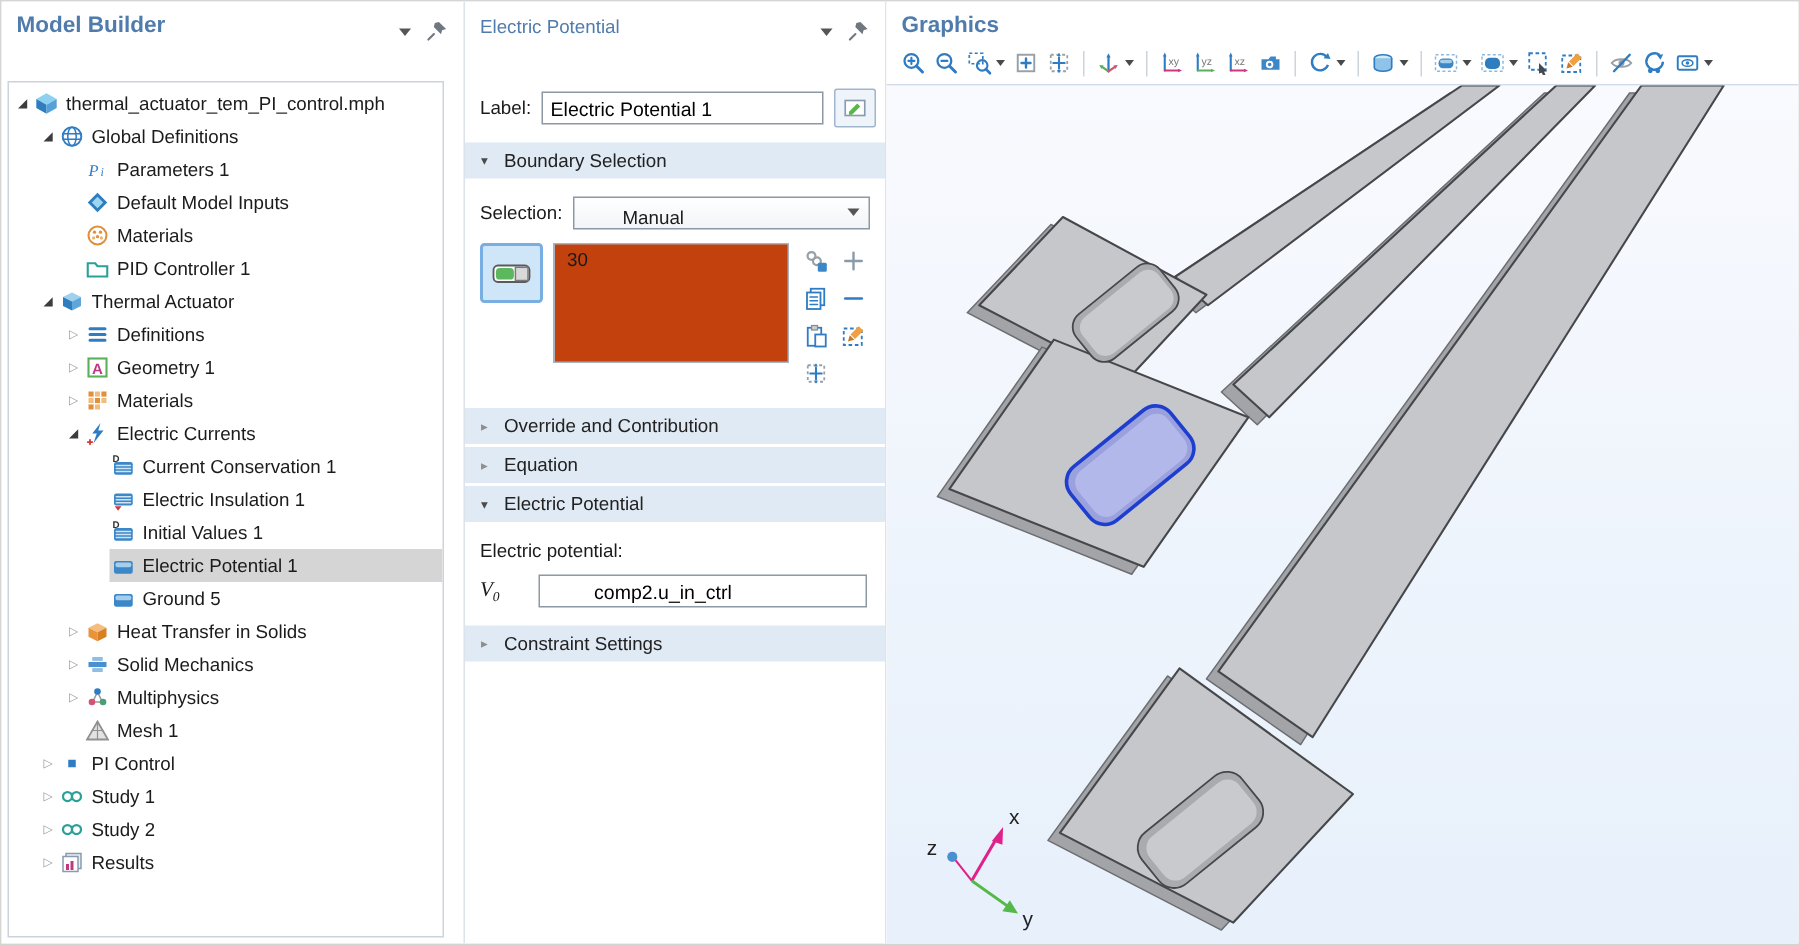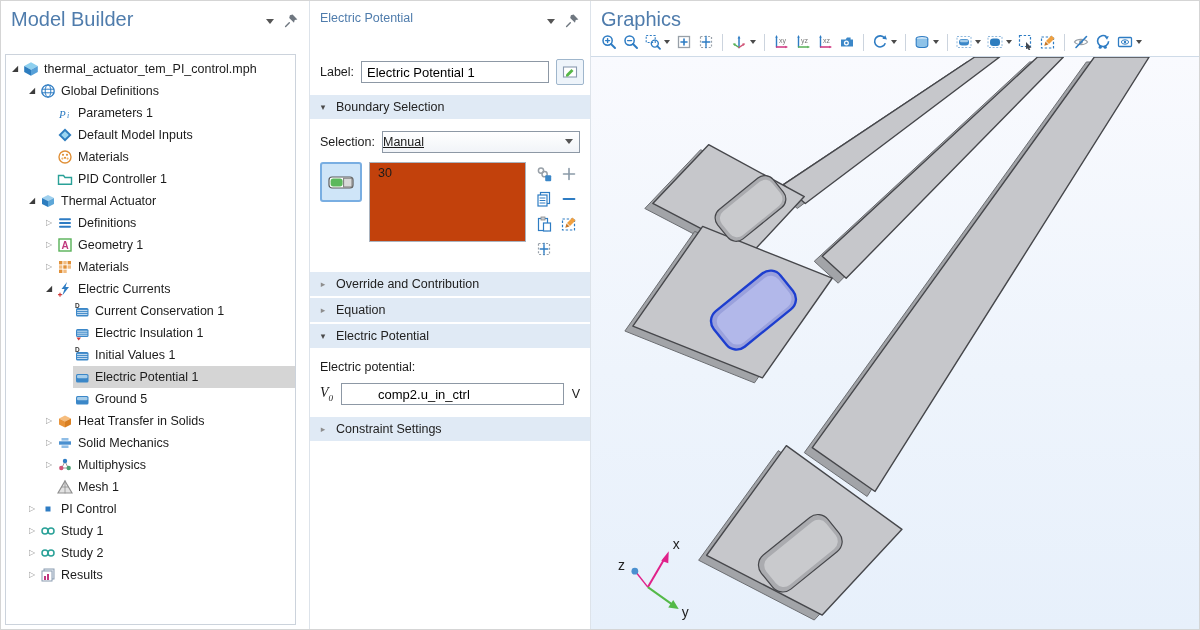--- a/index.html
+++ b/index.html
@@ -7,21 +7,21 @@
     width:1200px;height:630px;position:relative;overflow:hidden;
     font-family:"Liberation Sans",sans-serif;background:#fff;
     border:1px solid #d5d5d5;box-sizing:border-box;color:#1b1b1b;
   }
   .panel{position:absolute;top:0;bottom:0;background:#fff;}
   #mb-panel{left:0;width:308px;border-right:1px solid #dde3ea;}
   #settings-panel{left:309px;width:280px;border-right:1px solid #dde3ea;}
   #graphics-panel{left:590px;right:0;}
 
   .panel-header{position:relative;padding:7px 10px 0 10px;height:49px;box-sizing:border-box;}
-  .panel-title{font-size:20px;color:#4f7cac;font-weight:400;}
+  .panel-title{font-size:15px;color:#4f7cac;font-weight:700;}
   .panel-sub{font-size:12.5px;color:#4f7cac;margin-top:3px;}
   .hdr-controls{position:absolute;top:12px;right:10px;display:flex;align-items:center;gap:9px;}
   .tri-down{width:0;height:0;border-left:4px solid transparent;border-right:4px solid transparent;border-top:5px solid #555;}
 
   
   .toolbar{display:flex;align-items:center;gap:2px;padding:2px 4px 2px 8px;height:26px;box-sizing:border-box;}
   .tb-btn{display:inline-flex;align-items:center;gap:2px;padding:2px 2px;border-radius:2px;cursor:default;}
   .tb-sep{width:1px;height:17px;background:#ccd4de;margin:0 4px;flex:none;}
   .dd{width:0;height:0;border-left:3.5px solid transparent;border-right:3.5px solid transparent;border-top:4px solid #4a4a4a;margin-left:1px;}
   .icon16{width:16px;height:16px;display:inline-block;flex:none;}
@@ -42,30 +42,30 @@
   .label-row{display:flex;align-items:center;gap:7px;padding:9px 10px 10px 10px;font-size:12.5px;}
   .txt-input{height:20px;border:1px solid #8d98a5;background:#fff;font:13px "Liberation Sans",sans-serif;padding:0 5px;box-sizing:content-box;}
   .label-row .txt-input{flex:1;}
   .btn-sq{width:26px;height:24px;border:1px solid #9fb6cc;background:#eef4fa;border-radius:2px;display:flex;align-items:center;justify-content:center;flex:none;}
   .section-h{height:24px;background:#e0eaf5;display:flex;align-items:center;font-size:12.5px;color:#222;margin-bottom:2px;}
   .section-h .chev{width:26px;text-align:center;font-size:9px;color:#4a4a4a;}
   .section-h .chev.closed{color:#8e8e8e;}
   .section-body{padding:8px 10px 12px 10px;}
   .sel-row{display:flex;align-items:center;margin:2px 0 9px 0;font-size:12.5px;}
   .sel-row .lab{width:62px;flex:none;}
-  .combo{flex:1;height:20px;border:1px solid #8d98a5;background:linear-gradient(#ffffff,#f1f4f8);display:flex;align-items:center;position:relative;font-size:12.5px;text-decoration:underline;}
+  .combo{flex:1;height:20px;border:1px solid #8d98a5;background:linear-gradient(#ffffff,#f1f4f8);display:flex;align-items:flex-end;position:relative;font-size:12.5px;padding-left:32px;}
   .combo .tri-down{position:absolute;right:6px;top:7px;}
   .sel-area{display:flex;align-items:flex-start;gap:7px;}
   .toggle-btn{width:38px;height:36px;border:2px solid #79aee2;background:#cfe5f8;border-radius:3px;display:flex;align-items:center;justify-content:center;flex:none;}
   .toggle-btn svg{width:28px;height:28px;}
   .sel-list{flex:1;height:72px;border:1px solid #a9b3bf;background:#c2410c;font-size:12.5px;padding:3px 8px;overflow:hidden;}
   .sel-tools{display:grid;grid-template-columns:22px 22px;grid-auto-rows:23px;column-gap:3px;row-gap:2px;flex:none;}
   .sel-tools .tb-btn{justify-content:center;}
   .ep-label{font-size:12.5px;margin:2px 0 9px 0;}
-  .ep-row{display:flex;align-items:center;gap:8px;font-size:12.5px;}
+  .ep-row{display:flex;align-items:center;gap:26px;font-size:12.5px;}
   .ep-sym{font-family:"Liberation Serif",serif;font-style:italic;font-size:14px;flex:none;}
   .ep-sym sub{font-size:9px;}
   .ep-row .txt-input{flex:1;padding-left:36px;}
 
   
   .gfx-canvas{position:absolute;left:0;right:0;top:55px;bottom:0;border-top:1px solid #cfdbe8;}
   .gfx-canvas svg{width:100%;height:100%;display:block;}
 </style>
 </head>
 <body>

